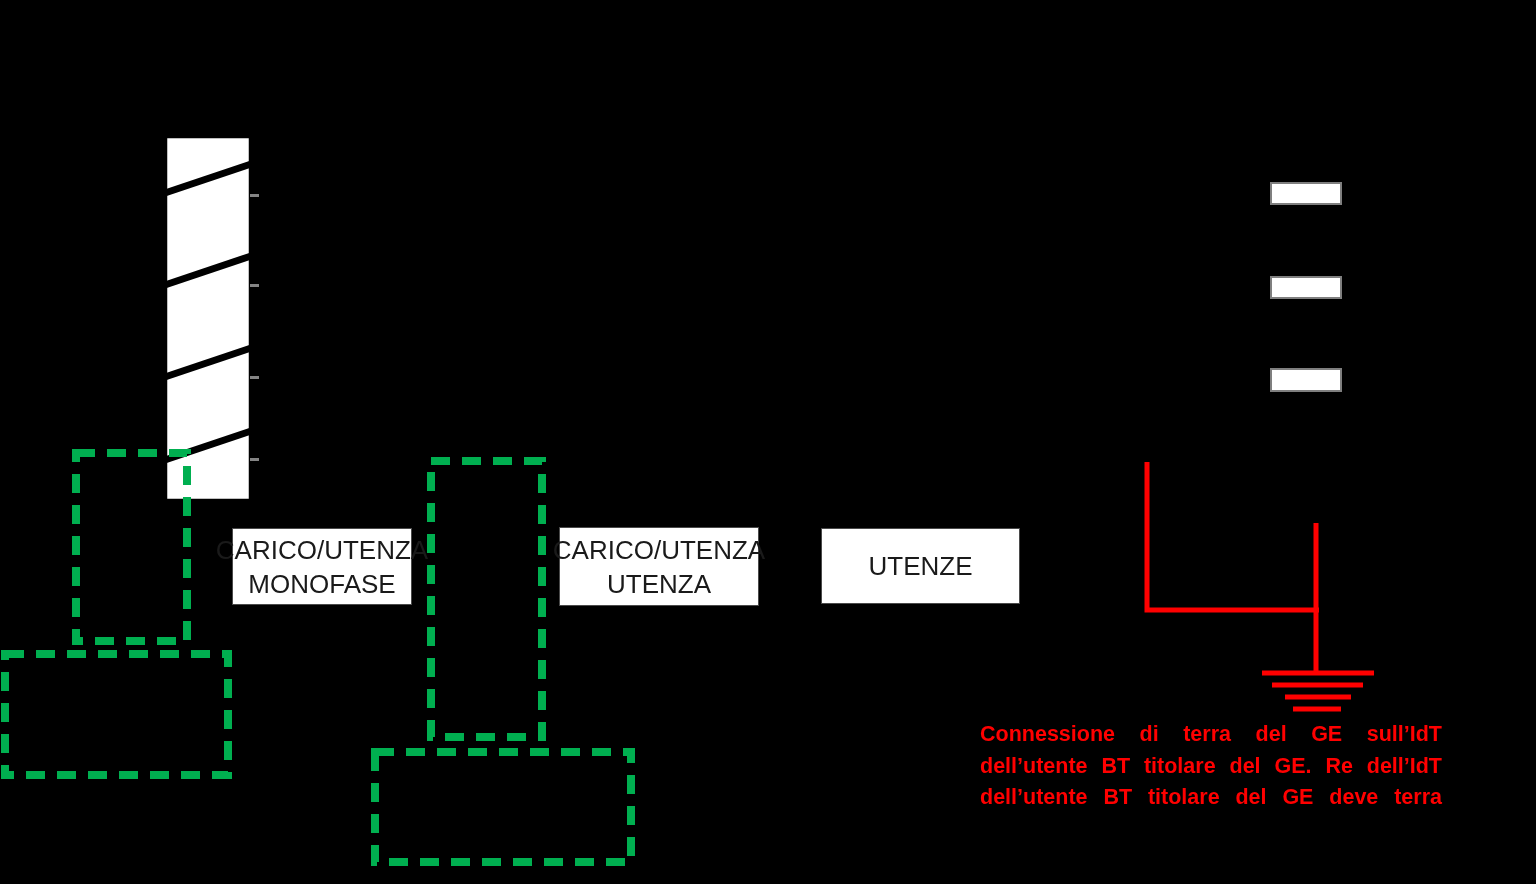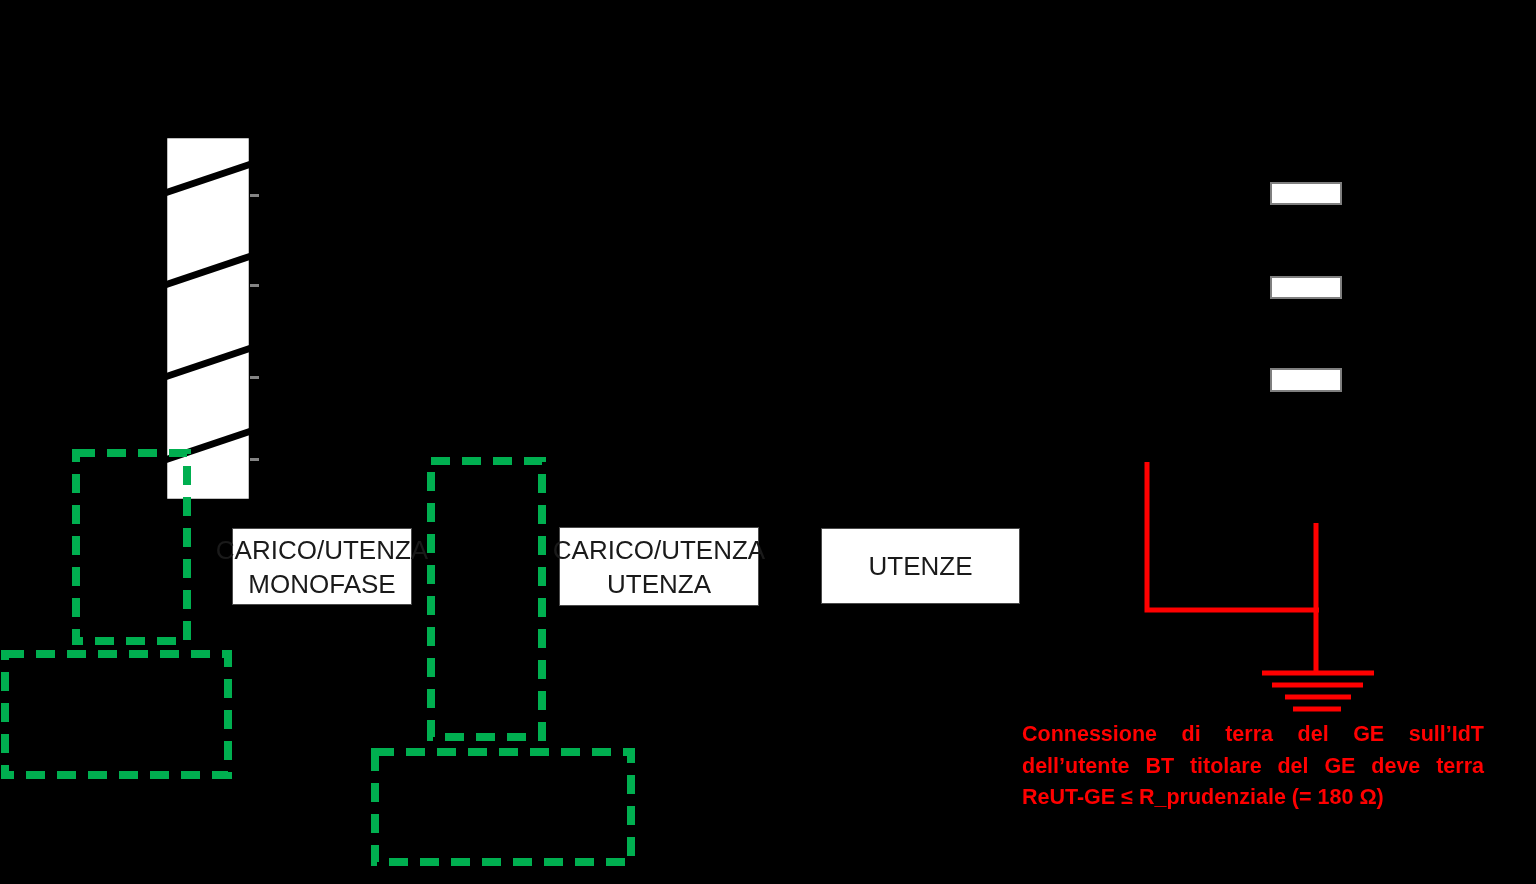--- a/index.html
+++ b/index.html
@@ -21,21 +21,21 @@
     position:absolute;
     background:var(--white,#fff);
     border:1.5px solid #4a4a4a;
     display:flex;flex-direction:column;align-items:center;justify-content:center;
     color:var(--label-text,#1a1a1a);
     font-size:26px;line-height:34px;
   }
   .label-box span{display:block;}
   .note{
     position:absolute;
-    left:1022px;top:719px;width:462px;
+    left:980px;top:719px;width:462px;
     color:var(--red,#FF0000);
     font-weight:bold;
     font-size:21.5px;line-height:31.5px;
   }
   .note .jline{text-align:justify;text-align-last:justify;}
   .note .lline{text-align:left;}
 </style>
 </head>
 <body>
 
@@ -101,17 +101,17 @@
     <span>CARICO/UTENZA</span>
     <span>UTENZA</span>
   </div>
 
   <div class="label-box" style="left:821px;top:528px;width:197px;height:74px;gap:32px;">
     <span>UTENZE</span>
   </div>
 
   <div class="note">
     <div class="jline">Connessione di terra del GE sull’IdT</div>
+    <div class="jline">dell’utente BT titolare del GE. Re dell’IdT</div>
     <div class="jline">dell’utente BT titolare del GE deve terra</div>
-    <div class="lline">ReUT-GE ≤ R_prudenziale (= 180 Ω)</div>
   </div>
 
 </div>
 
 </body></html>

